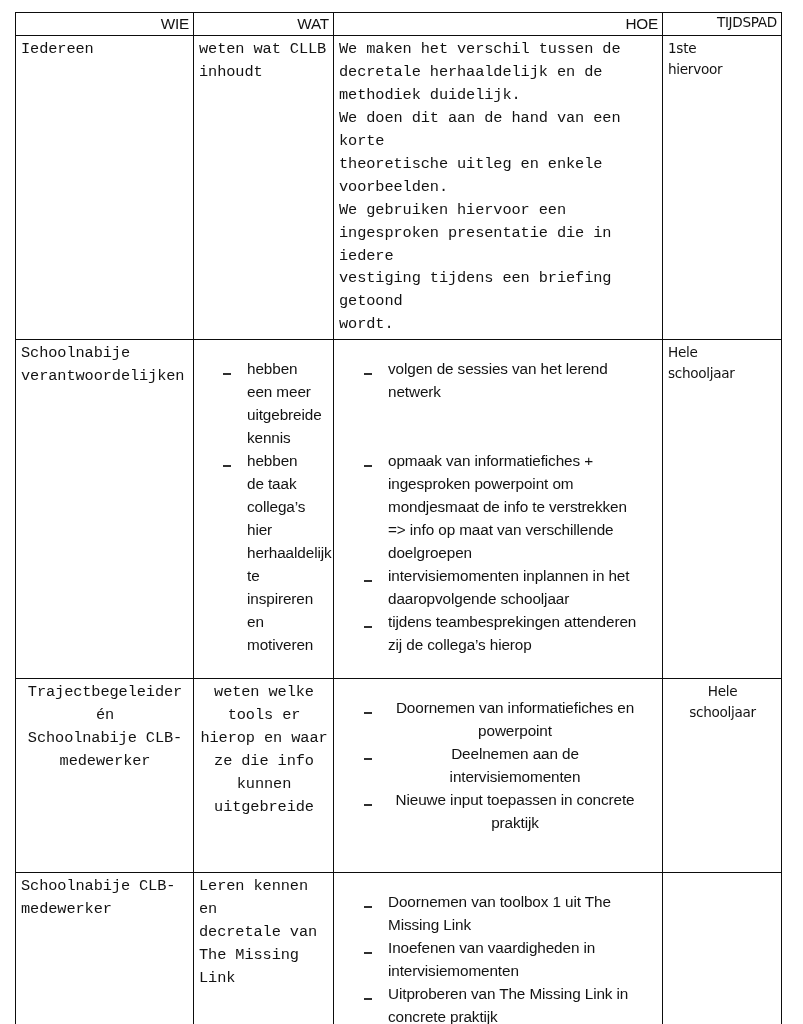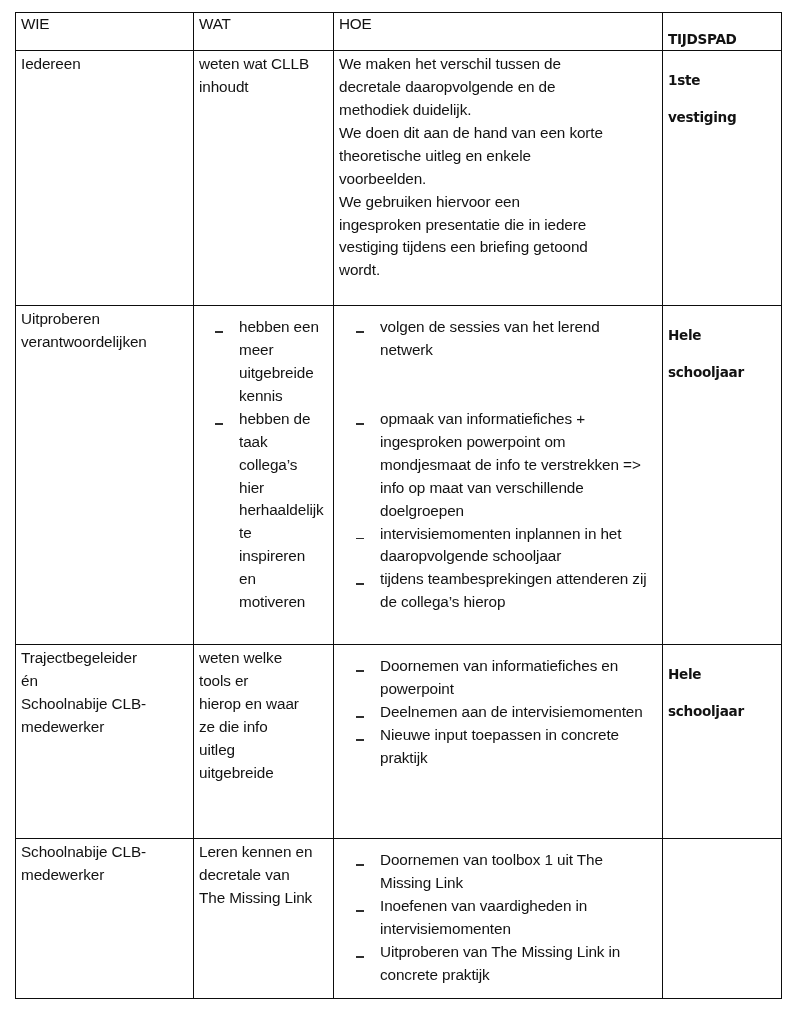--- a/index.html
+++ b/index.html
@@ -50,46 +50,47 @@
   tr.head-row td {
     height: 19px;
     padding-top: 1px;
     padding-bottom: 2px;
   }
   .hdr-label {
     display: block;
     font-size: 15.3px;
     line-height: 1.25;
     letter-spacing: -0.2px;
+    text-align: right;
   }
   td.tijd-cell .hdr-label,
   td.tijd-cell .plain-line {
     font-family: "DejaVu Sans", sans-serif;
     font-size: 13.6px;
     letter-spacing: -0.3px;
-    font-weight: 700;
-    margin-top: 17px;
+    font-weight: 400;
   }
   td.tijd-cell {
     padding-left: 4px;
   }
 
   
   .plain-line {
     display: block;
     white-space: pre-wrap;
+    font-family: Liberation Mono, monospace;
   }
   .para {
     display: block;
   }
 
   
   ul.dash-list {
     list-style: none;
-    margin: 8px;
+    margin: 16px;
     padding: 0;
   }
   ul.dash-list > li {
     position: relative;
     padding-left: 33px;
     margin: 0;
   }
   ul.dash-list > li > .dash-marker {
     position: absolute;
     left: 9px;
@@ -118,21 +119,21 @@
   
   td.wat-cell ul.dash-list > li {
     padding-left: 32px;
   }
   td.wat-cell ul.dash-list > li > .dash-marker {
     left: 8px;
   }
   
   tr.row-1 td { height: 249px; }
   tr.row-2 td { height: 333px; }
-  tr.row-3 td { height: 188px; }
+  tr.row-3 td { height: 188px; text-align: center; }
   tr.row-4 td { height: 135px; }
 </style>
 </head>
 <body>
 
 <div class="page">
   <table class="plan-table">
     <colgroup>
       <col class="c-wie">
         <col class="c-wat">
@@ -167,46 +168,46 @@
               <div class="para">
                 <span class="plain-line">weten wat CLLB</span>
                 <span class="plain-line">inhoudt</span>
               </div>
             </div>
           </td>
         <td>
             <div class="cell-body">
               <div class="para">
                 <span class="plain-line">We maken het verschil tussen de</span>
-                <span class="plain-line">decretale daaropvolgende en de</span>
+                <span class="plain-line">decretale herhaaldelijk en de</span>
                 <span class="plain-line">methodiek duidelijk.</span>
                 <span class="plain-line">We doen dit aan de hand van een korte</span>
                 <span class="plain-line">theoretische uitleg en enkele</span>
                 <span class="plain-line">voorbeelden.</span>
                 <span class="plain-line">We gebruiken hiervoor een</span>
                 <span class="plain-line">ingesproken presentatie die in iedere</span>
                 <span class="plain-line">vestiging tijdens een briefing getoond</span>
                 <span class="plain-line">wordt.</span>
               </div>
             </div>
           </td>
         <td class="tijd-cell">
             <div class="cell-body">
               <div class="para">
                 <span class="plain-line">1ste</span>
-                <span class="plain-line">vestiging</span>
+                <span class="plain-line">hiervoor</span>
               </div>
             </div>
           </td>
       </tr>
       <tr class="row-2">
         <td>
             <div class="cell-body">
               <div class="para">
-                <span class="plain-line">Uitproberen</span>
+                <span class="plain-line">Schoolnabije</span>
                 <span class="plain-line">verantwoordelijken</span>
               </div>
             </div>
           </td>
         <td class="wat-cell">
             <div class="cell-body">
               <ul class="dash-list">
                 <li>
                   <span class="dash-marker"></span>
                   <span class="li-text">hebben een meer uitgebreide kennis</span>
@@ -261,21 +262,21 @@
               </div>
             </div>
           </td>
         <td class="wat-cell">
             <div class="cell-body">
               <div class="para">
                 <span class="plain-line">weten welke</span>
                 <span class="plain-line">tools er</span>
                 <span class="plain-line">hierop en waar</span>
                 <span class="plain-line">ze die info</span>
-                <span class="plain-line">uitleg</span>
+                <span class="plain-line">kunnen</span>
                 <span class="plain-line">uitgebreide</span>
               </div>
             </div>
           </td>
         <td>
             <div class="cell-body">
               <ul class="dash-list">
                 <li>
                   <span class="dash-marker"></span>
                   <span class="li-text">Doornemen van informatiefiches en powerpoint</span>

